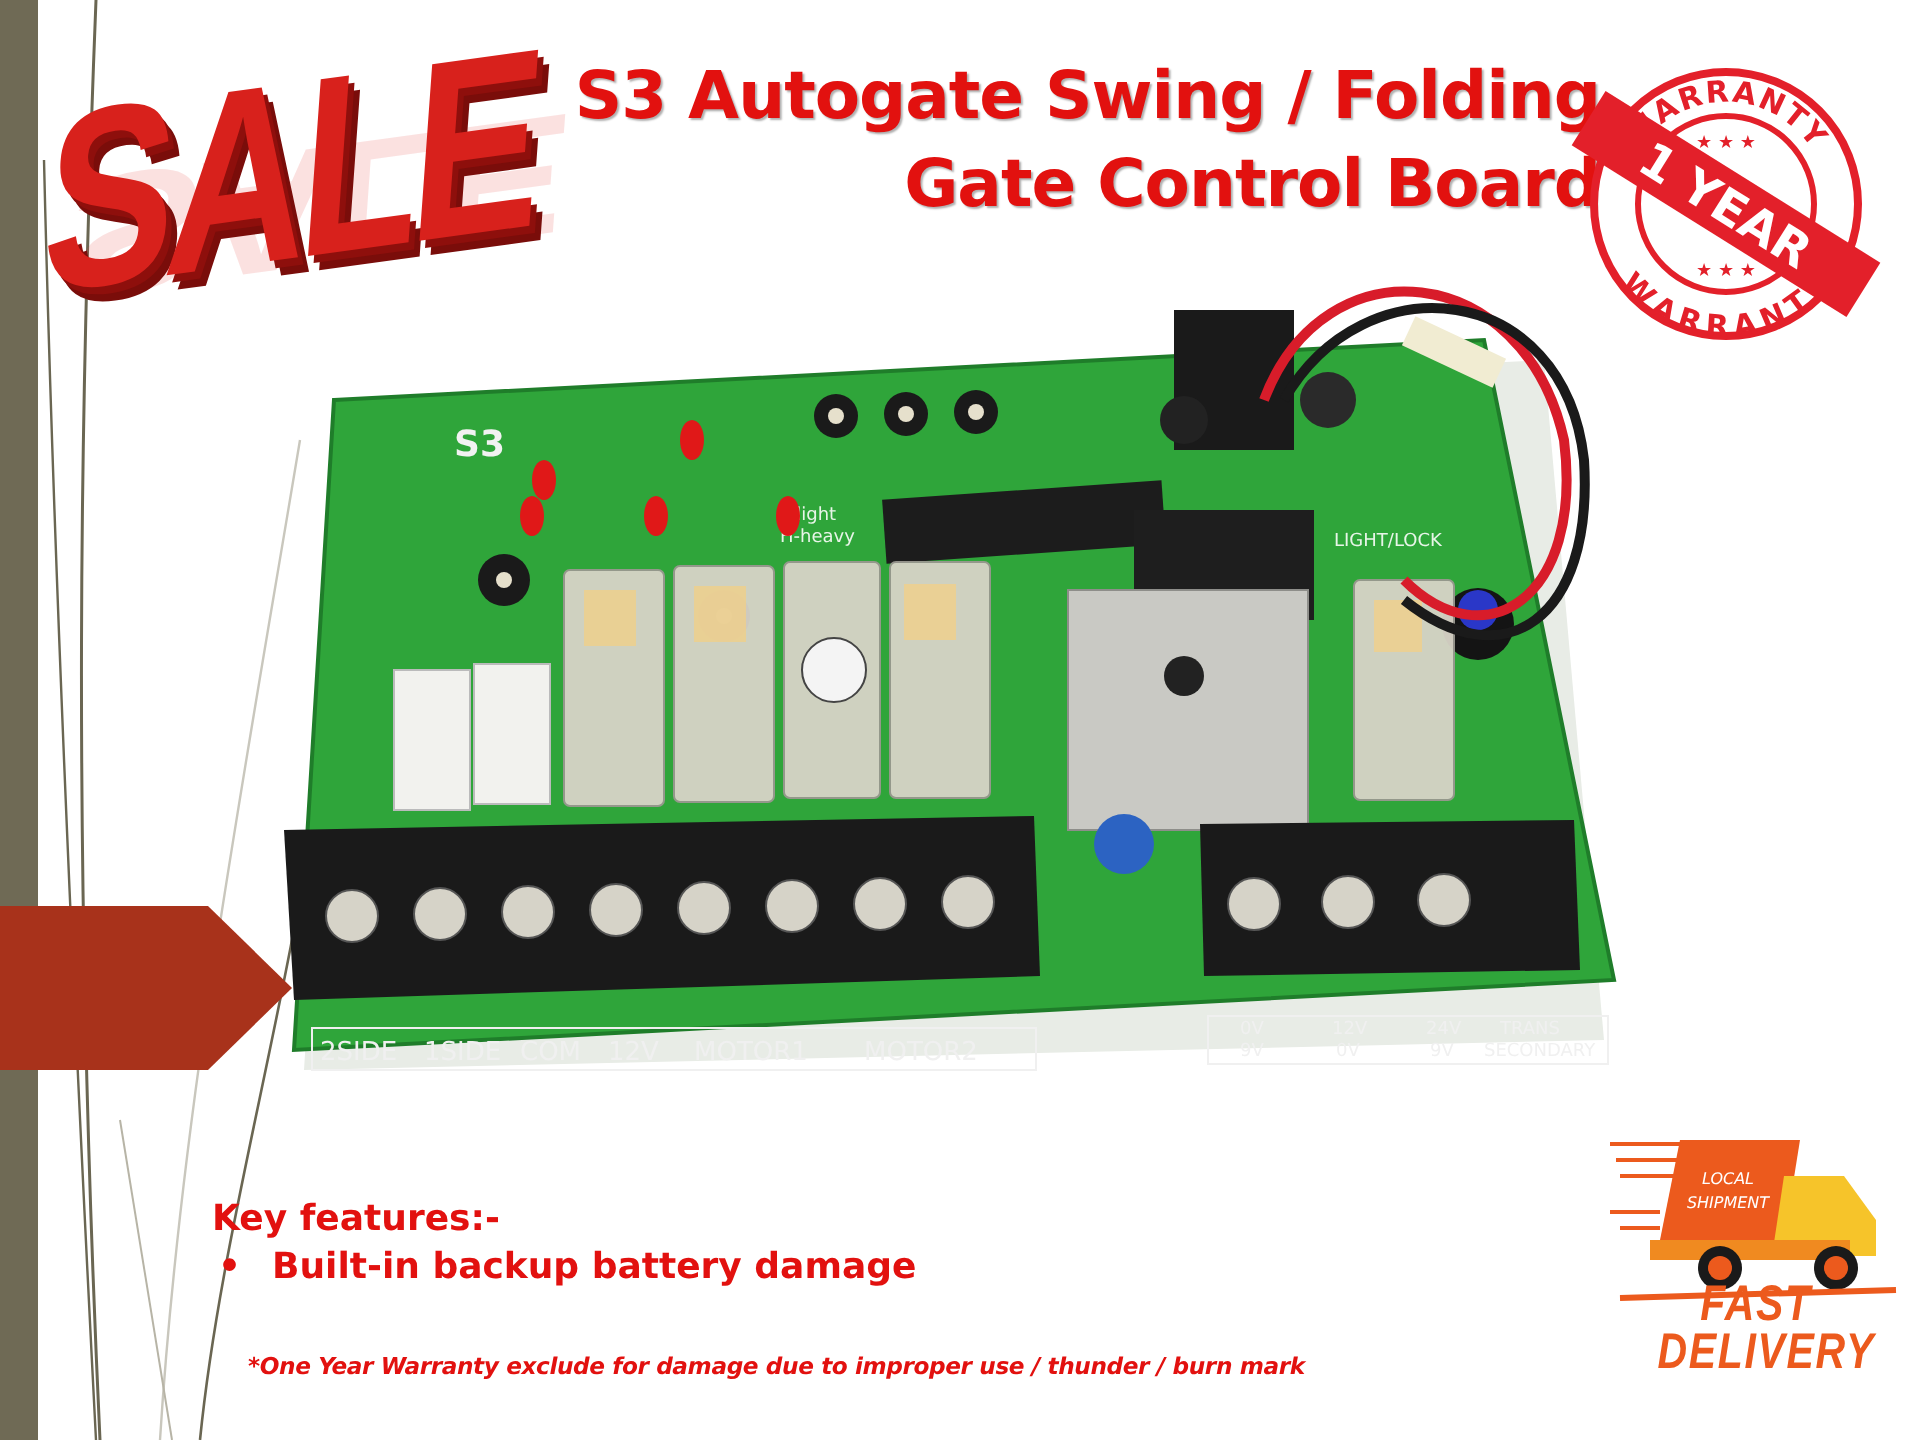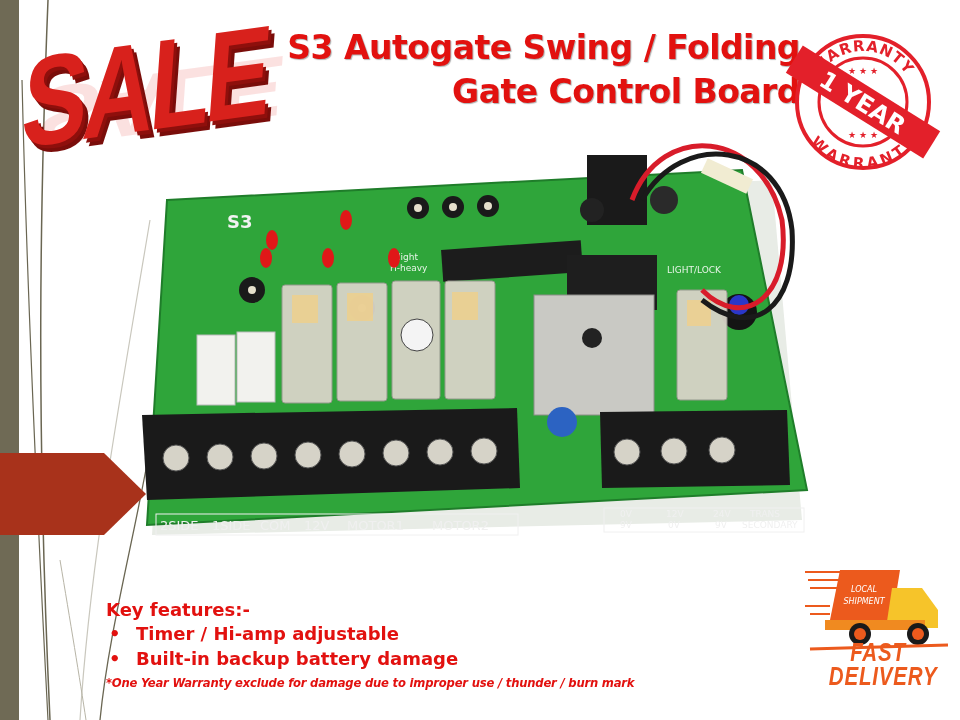--- a/index.html
+++ b/index.html
@@ -41,21 +41,21 @@
   }
   .pcb {
     position:absolute; left:0; top:0; width:670px; height:400px;
   }
 
   .features { position:absolute; left:106px; top:563px; width:700px; color:#e2110f; font-weight:bold;margin-top:36px; }
   .features .head { font-size:18px; line-height:22px; }
   .features ul { list-style:none; }
   .features li { font-size:18px; line-height:25px; padding-left:30px; position:relative; }
   .features li::before { content:"•"; position:absolute; left:3px; top:0; }
-  .disclaimer { position:absolute; left:106px; top:676px; color:#e2110f; font-weight:bold;
+  .disclaimer { position:absolute; left:124px; top:676px; color:#e2110f; font-weight:bold;
     font-style:italic; font-size:11.6px; letter-spacing:-0.2px; }
 
   .delivery { position:absolute; left:800px; top:558px; width:150px; height:140px; }
   .fast { position:absolute; left:818px; top:640px; width:120px; text-align:center; color:#ec5a1d;
     font-family:"Liberation Sans", sans-serif; font-weight:bold; font-style:italic;
     font-size:25px; line-height:24px; transform:scaleX(0.82); transform-origin:center; letter-spacing:1px; }
 </style>
 </head>
 <body>
 
@@ -219,21 +219,20 @@
       <text x="608" y="377">TRANS</text>
       <text x="600" y="388">SECONDARY</text>
     </g>
     <rect x="462" y="368" width="200" height="24" fill="none" stroke="#f0f0f0" stroke-width="1"></rect>
   </svg>
 </div>
 
 <div class="features">
   <div class="head">Key features:-</div>
   <ul>
-    <li>Timer / Hi-amp adjustable</li>
     <li>Built-in backup battery damage</li>
   </ul>
 </div>
 <div class="disclaimer">*One Year Warranty exclude for damage due to improper use / thunder / burn mark</div>
 
 <svg class="delivery" viewBox="0 0 150 140">
   <g stroke="#ec5a1d" stroke-width="2">
     <line x1="5" y1="14" x2="45" y2="14"></line>
       <line x1="8" y1="22" x2="40" y2="22"></line>
     <line x1="10" y1="30" x2="38" y2="30"></line>

